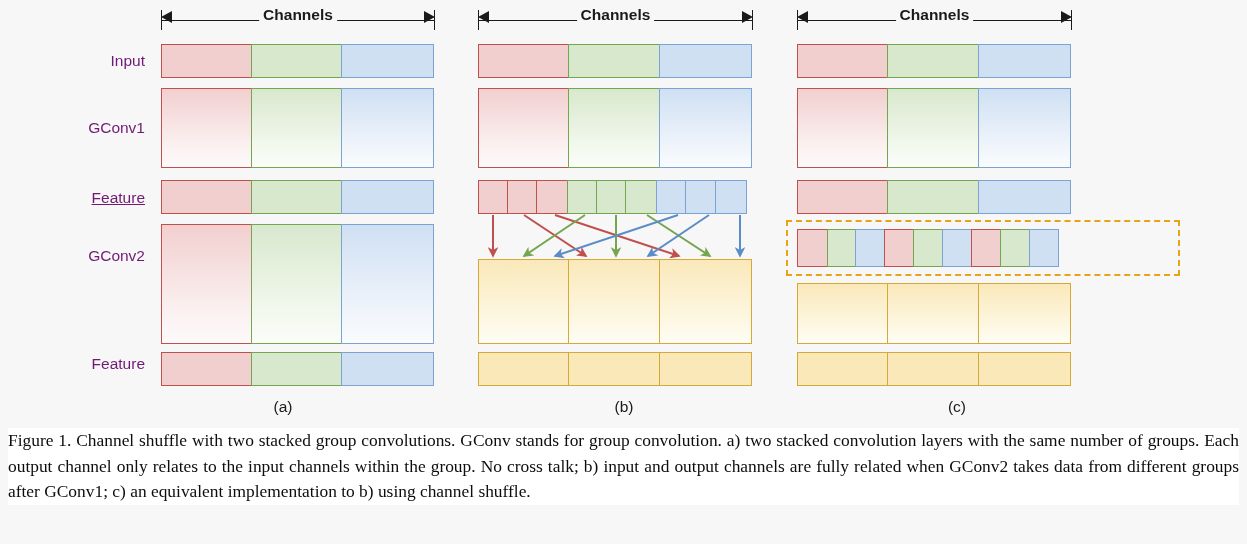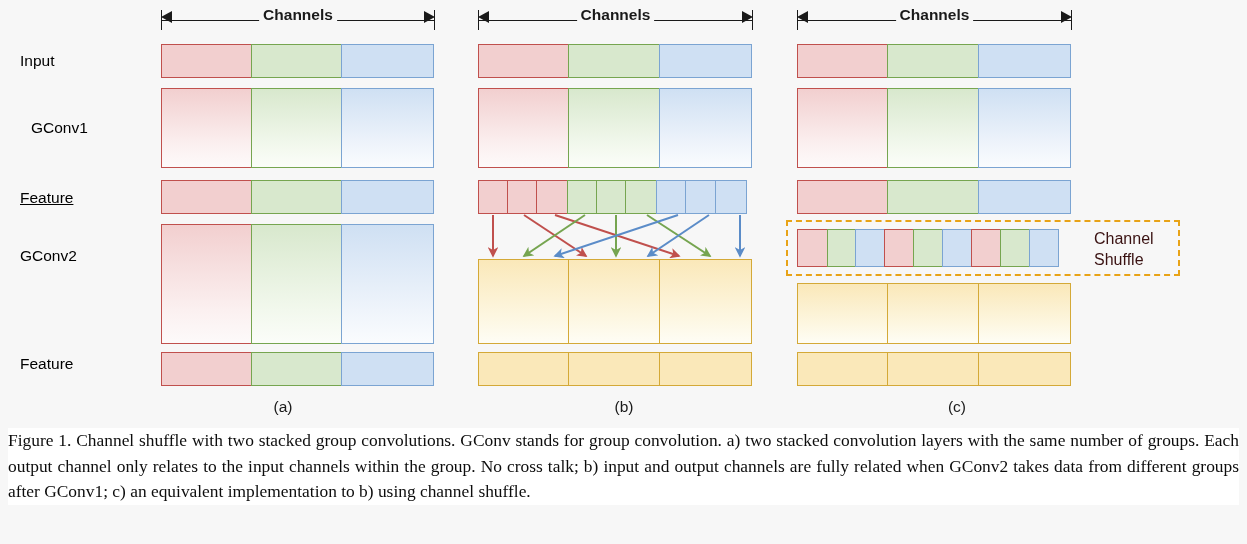--- a/index.html
+++ b/index.html
@@ -20,23 +20,23 @@
     left: 0; top: 0;
     width: 1247px;
     height: 424px;
     background: #f7f7f7;
   }
 
   
   .row-label {
     position: absolute;
     right: 1102px;       
-    text-align: left;
+    text-align: right;
     font-size: 15.5px;
-    color: #000000;
+    color: #701a75;
     font-family: "Liberation Sans", sans-serif;
     white-space: nowrap;
   }
 
   
   .channels-header {
     position: absolute;
     height: 26px;
     font-weight: bold;
   }
@@ -165,21 +165,21 @@
   }
 </style>
 </head>
 <body>
 
 <div id="page">
 
   <div class="figure-area">
 
     <div class="row-label" style="left:20px; top:52px; width:125px;">Input</div>
-    <div class="row-label" style="left:31px; top:119px; width:125px;">GConv1</div>
+    <div class="row-label" style="left:20px; top:119px; width:125px;">GConv1</div>
     <div class="row-label" style="left:20px; top:189px; width:125px;text-decoration:underline;">Feature</div>
     <div class="row-label" style="left:20px; top:247px; width:125px;">GConv2</div>
     <div class="row-label" style="left:20px; top:355px; width:125px;">Feature</div>
 
     <div class="channels-header" style="left:161px; top:8px; width:274px;">
       <div class="ch-line"></div>
       <div class="ch-tick left"></div>
       <div class="ch-tick right"></div>
       <div class="ch-cap left"></div>
       <div class="ch-cap right"></div>
@@ -299,22 +299,20 @@
       <div class="cell green" style="width:30px;"></div>
       <div class="cell blue" style="width:30px;"></div>
       <div class="cell red" style="width:31px;"></div>
       <div class="cell green" style="width:30px;"></div>
       <div class="cell blue" style="width:30px;"></div>
       <div class="cell red" style="width:31px;"></div>
       <div class="cell green" style="width:30px;"></div>
       <div class="cell blue" style="width:30px;"></div>
     </div>
 
-    <div class="shuffle-text" style="left:1094px; top:228px; width:90px;">Channel
-Shuffle</div>
 
     <div class="bar" style="left:797px; top:283px; width:275px; height:61px;">
       <div class="seg yellow grad" style="width:91.5px;"></div>
       <div class="seg yellow grad" style="width:92px; margin-left:-1.4px;"></div>
       <div class="seg yellow grad" style="width:92.9px; margin-left:-1.4px;"></div>
     </div>
 
     <div class="bar" style="left:797px; top:352px; width:275px; height:34px;">
       <div class="seg yellow" style="width:91.5px;"></div>
       <div class="seg yellow" style="width:92px; margin-left:-1.4px;"></div>

